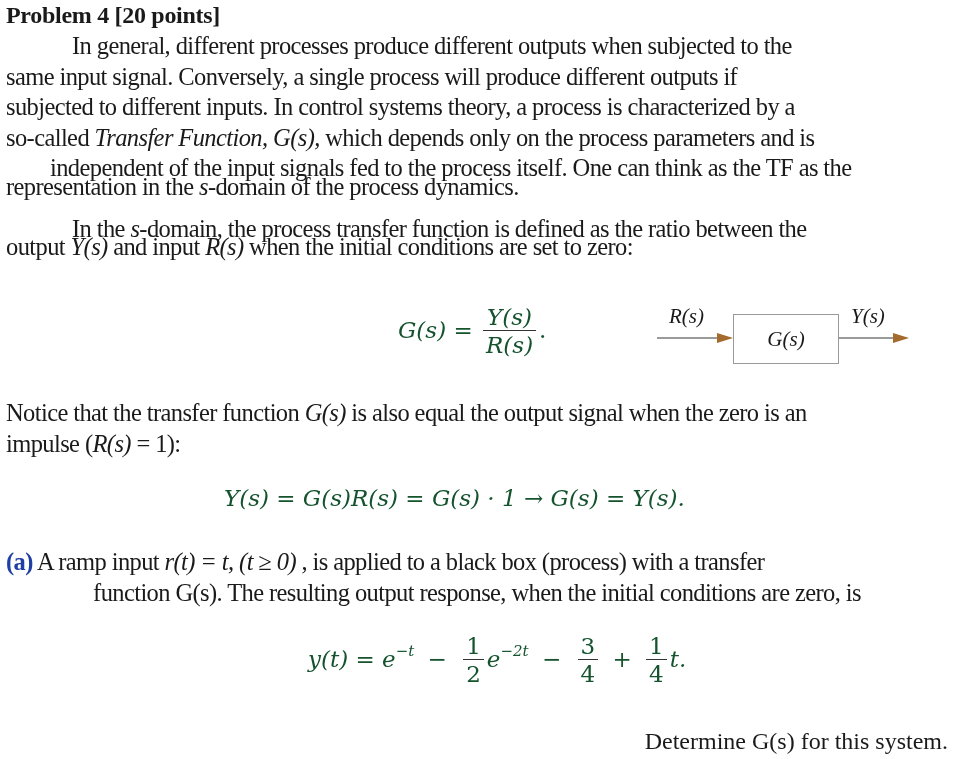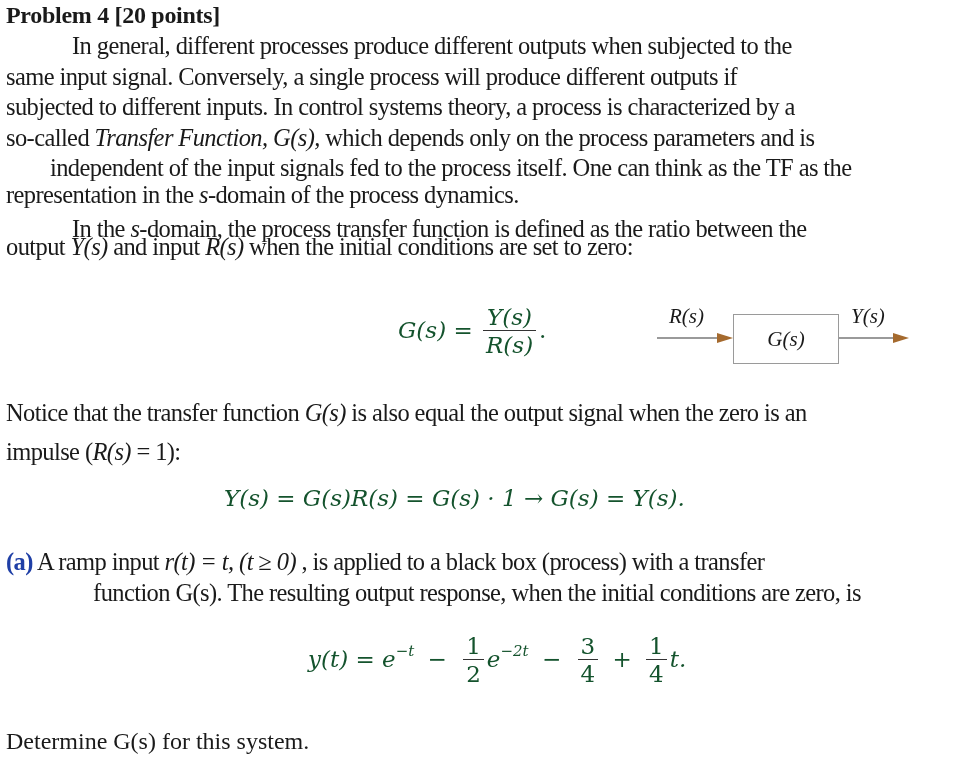--- a/index.html
+++ b/index.html
@@ -56,21 +56,21 @@
 
 <div class="page">
 
   <div class="title">Problem 4 [20 points]</div>
 
   <div class="para narrow" style="top:62px;"><span>same input signal. Conversely, a single process will produce different outputs if</span></div>
   <div class="para narrow" style="top:31px;"><span class="indent"></span><span>In general, different processes produce different outputs when subjected to the</span></div>
   <div class="para narrow" style="top:92px;"><span>subjected to different inputs. In control systems theory, a process is characterized by a</span></div>
   <div class="para narrow" style="top:123px;"><span>so-called </span><i>Transfer Function, G(s),</i><span> which depends only on the process parameters and is</span></div>
   <div class="para narrow" style="top:153px;margin-left:44px;"><span>independent of the input signals fed to the process itself. One can think as the TF as the</span></div>
-  <div class="para narrow" style="top:180px; text-align:left;"><span>representation in the </span><i>s</i><span>-domain of the process dynamics.</span></div>
+  <div class="para narrow" style="top:172px; text-align:left;"><span>representation in the </span><i>s</i><span>-domain of the process dynamics.</span></div>
 
   <div class="para narrow" style="top:214px;"><span class="indent"></span><span>In the </span><i>s</i><span>-domain, the process transfer function is defined as the ratio between the</span></div>
   <div class="para narrow" style="top:232px; text-align:left;"><span>output </span><i>Y(s)</i><span> and input </span><i>R(s)</i><span> when the initial conditions are set to zero:</span></div>
 
   <div class="math" style="left:398px; top:304px;">
     <span class="mi">G(s) =</span>
     <span class="frac">
       <span class="num mi">Y(s)</span>
       <span class="bar"></span>
       <span class="den mi">R(s)</span>
@@ -83,21 +83,21 @@
     <div class="arrowhead" style="left:62px; top:31px;"></div>
     <div class="box">
         <span>G(s)</span>
       </div>
     <span class="sig-label" style="left:196px; top:2px;">Y(s)</span>
     <div class="line" style="left:184px; top:35px; width:56px;"></div>
     <div class="arrowhead" style="left:238px; top:31px;"></div>
   </div>
 
   <div class="para narrow" style="top:398px;"><span>Notice that the transfer function </span><i>G(s)</i><span> is also equal the output signal when the zero is an</span></div>
-  <div class="para narrow" style="top:429px; text-align:left;margin-top:8px;"><span>impulse (</span><i>R(s)</i><span> = 1):</span></div>
+  <div class="para narrow" style="top:429px; text-align:left;"><span>impulse (</span><i>R(s)</i><span> = 1):</span></div>
 
   <div class="math mi" style="left:224px; top:485px; font-style:italic;">Y(s) = G(s)R(s) = G(s) · 1 → G(s) = Y(s).</div>
 
   <div class="para narrow" style="top:547px;"><span class="blue">(a)</span><span> A ramp input </span><i>r(t) = t, (t ≥ 0)</i><span> , is applied to a black box (process) with a transfer</span></div>
   <div class="para narrow" style="top:578px; text-align:center;"><span>function G(s). The resulting output response, when the initial conditions are zero, is</span></div>
 
   <div class="math" style="left:308px; top:633px; white-space:nowrap;">
     <span class="mi">y(t) = e</span><span class="sup mi">−t</span>
     <span style="margin:0 6px;">−</span>
     <span class="frac">
@@ -112,15 +112,15 @@
         <span class="den">4</span>
       </span>
     <span style="margin:0 4px;">+</span>
     <span class="frac">
         <span class="num">1</span>
         <span class="bar"></span>
         <span class="den">4</span>
       </span><span class="mi">t.</span>
   </div>
 
-  <div class="para" style="top:726px; text-align:left; font-size:24px;">Determine G(s) for this system.</div>
+  <div class="para" style="top:726px; text-align:right; font-size:24px;">Determine G(s) for this system.</div>
 
 </div>
 
 </body></html>

